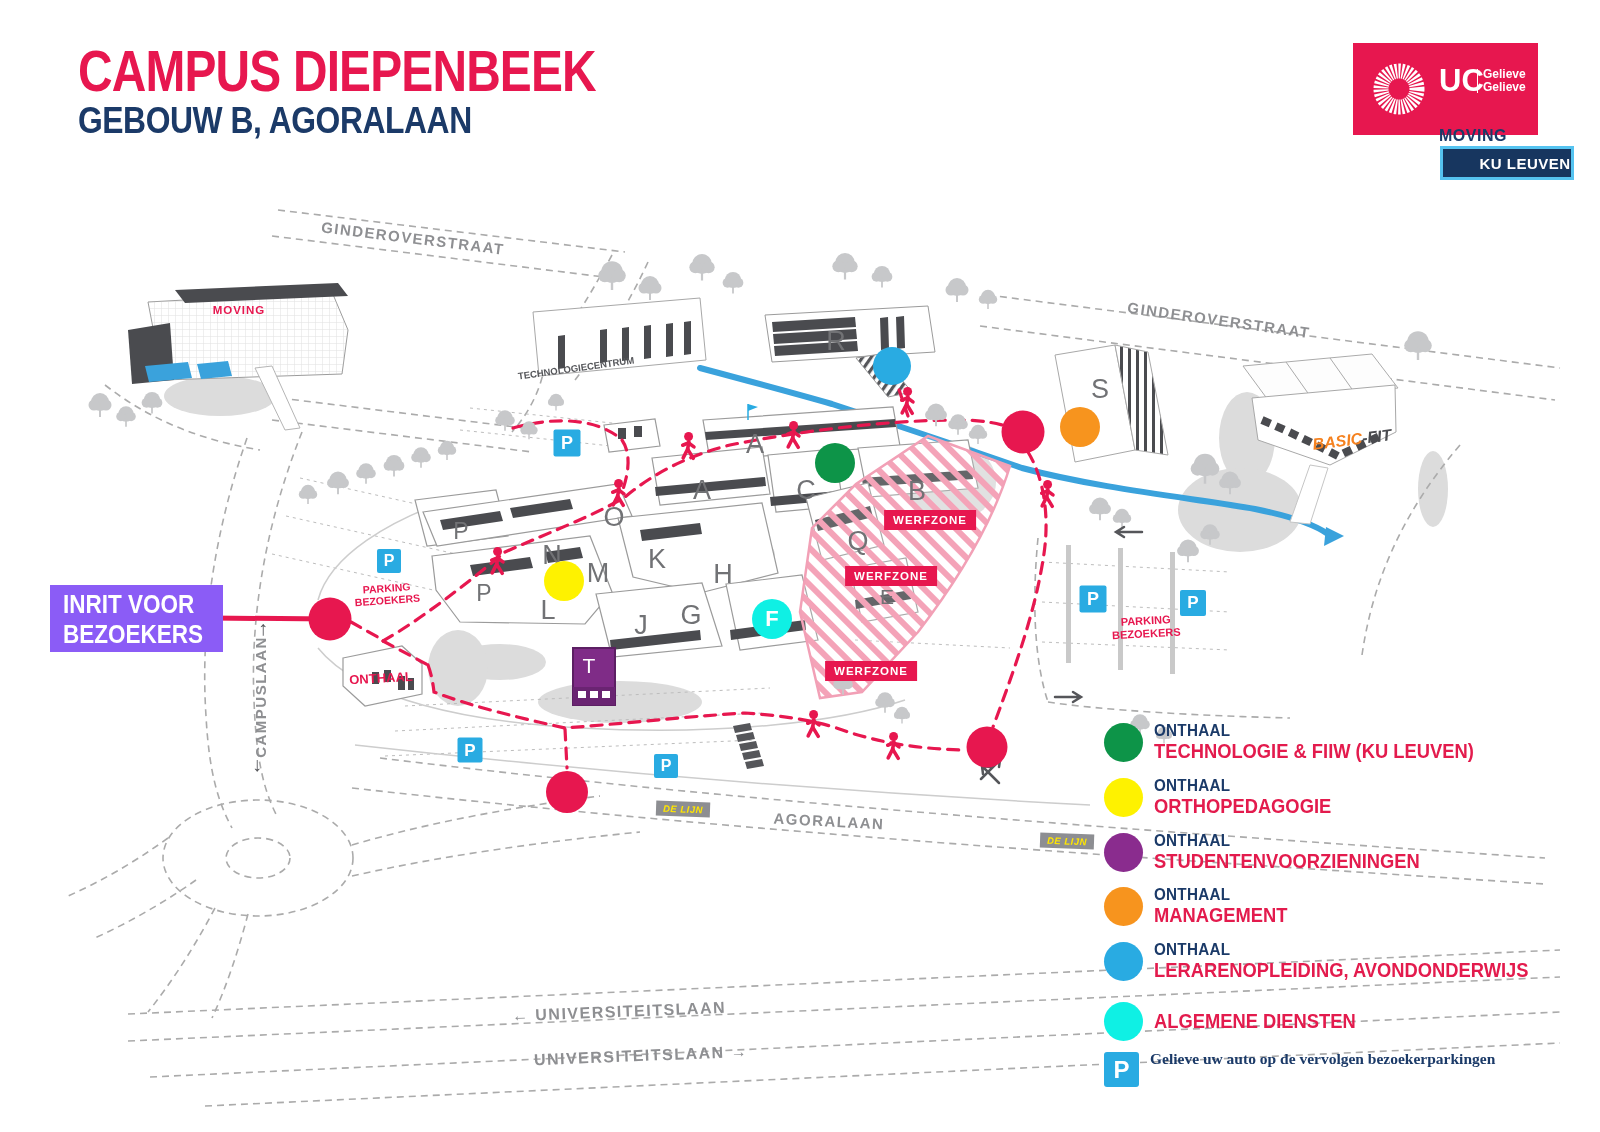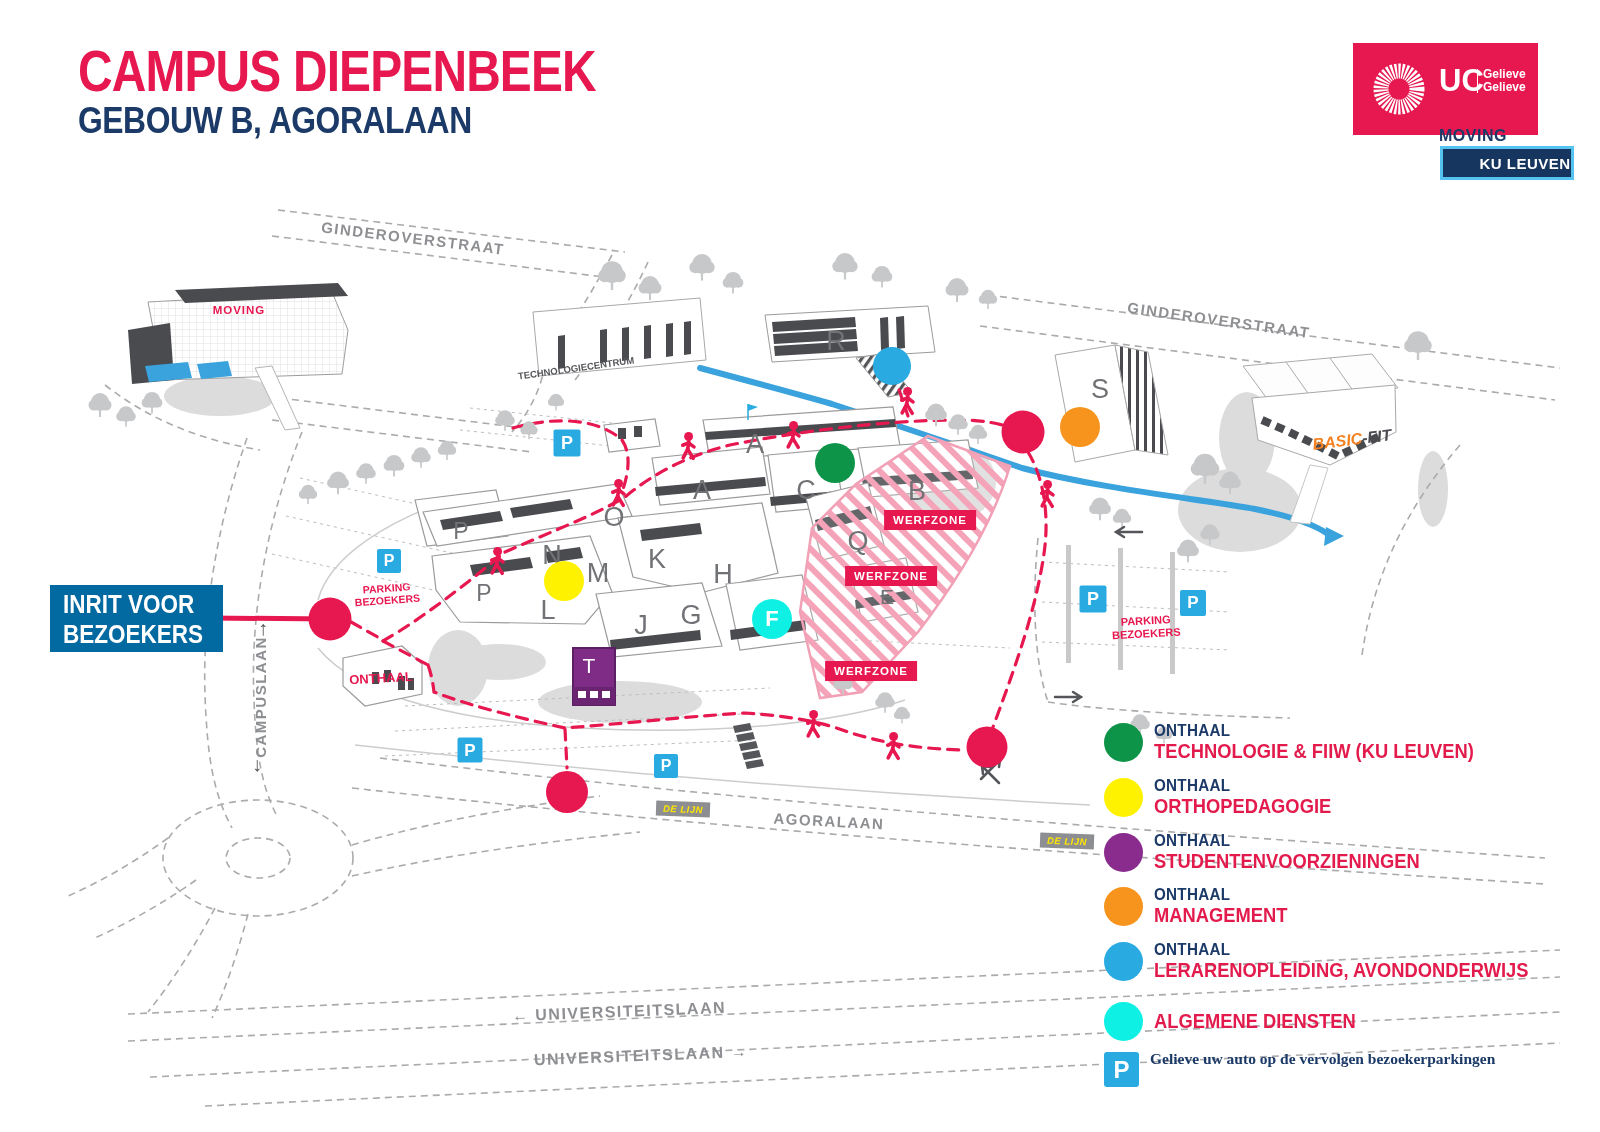--- a/index.html
+++ b/index.html
@@ -19,21 +19,21 @@
   .kul{background:#17365F;border:3px solid #55C3F0;color:#fff;font-weight:bold;font-size:15px;letter-spacing:0.5px;display:flex;align-items:center;justify-content:center;}
   
   .street{color:#8E8F92;font-weight:bold;font-size:15px;letter-spacing:1.5px;white-space:nowrap;}
   .bletter{color:#717275;font-size:27px;white-space:nowrap;}
   .picon{background:#29ABE2;color:#fff;font-weight:bold;display:flex;align-items:center;justify-content:center;border-radius:2px;}
   .werf{background:#E7174F;color:#fff;font-weight:bold;font-size:11.5px;letter-spacing:1px;padding:4px 9px;white-space:nowrap;}
   .delijn{background:#8D8E92;color:#FFE600;font-weight:bold;font-style:italic;font-size:9.5px;letter-spacing:0.5px;padding:2px 7px;white-space:nowrap;}
   .pbz{color:#E7174F;font-weight:bold;font-size:10.5px;line-height:1.15;text-align:center;white-space:nowrap;}
   .redlabel{color:#E7174F;font-weight:bold;white-space:nowrap;}
   .marker{position:absolute;border-radius:50%;transform:translate(-50%,-50%);display:flex;align-items:center;justify-content:center;}
-  .inritbox{background:#0369a1;color:#fff;font-weight:bold;font-size:25px;line-height:1.2;display:flex;flex-direction:column;justify-content:center;padding-left:13px;}
+  .inritbox{background:#8b5cf6;color:#fff;font-weight:bold;font-size:25px;line-height:1.2;display:flex;flex-direction:column;justify-content:center;padding-left:13px;}
   .inritbox span{display:inline-block;transform:scaleX(0.9);transform-origin:left center;white-space:nowrap;}
   .arrowglyph{color:#55565A;font-weight:bold;font-size:20px;}
   
   .lgrow{position:absolute;display:flex;align-items:center;gap:11px;}
   .lgswatch{width:39px;height:39px;border-radius:50%;flex:0 0 auto;}
   .lgl1{color:#1B3A68;font-weight:bold;font-size:16px;letter-spacing:0.3px;display:inline-block;transform:scaleX(0.95);transform-origin:left center;white-space:nowrap;}
   .lgl2{color:#E31B4D;font-weight:bold;font-size:19.5px;display:inline-block;transform:scaleX(0.94);transform-origin:left center;white-space:nowrap;}
   .note{font-family:"Liberation Serif", serif;font-weight:bold;color:#1B3A68;font-size:15.5px;line-height:20px;white-space:nowrap;}
 </style>
 </head>

